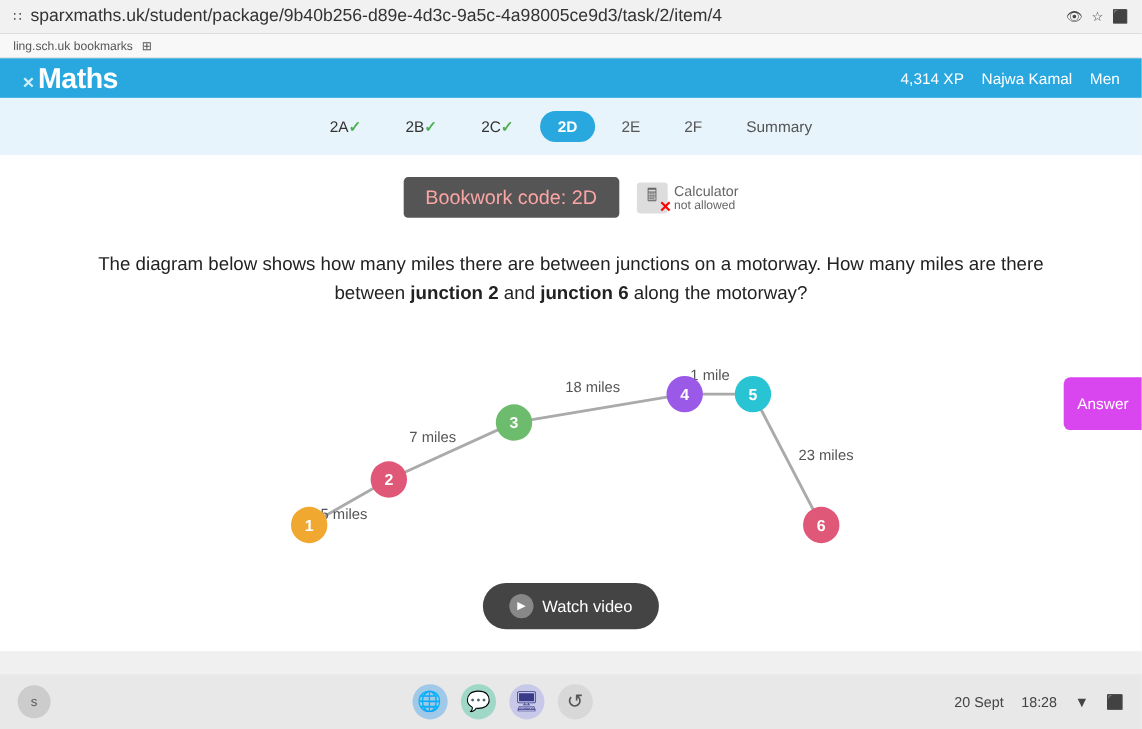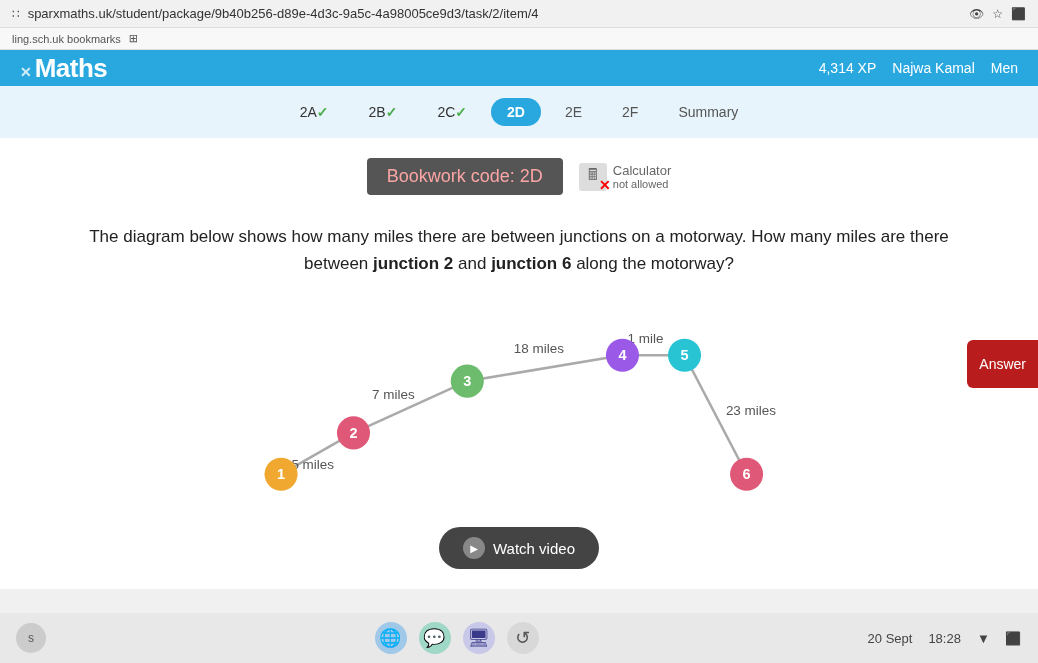--- a/index.html
+++ b/index.html
@@ -9,21 +9,21 @@
     .browser-bar {
       background: #f1f1f1;
       padding: 6px 12px;
       font-size: 12px;
       color: #444;
       border-bottom: 1px solid #ddd;
       display: flex;
       align-items: center;
       gap: 8px;
     }
-    .browser-bar .url { color: #333; font-size: 13px; }
+    .browser-bar .url { color: #333; font-size: 16px; }
     .bookmarks-bar {
       background: #f8f8f8;
       padding: 4px 12px;
       font-size: 11px;
       color: #555;
       border-bottom: 1px solid #ddd;
       display: flex;
       align-items: center;
       gap: 8px;
     }
@@ -191,21 +191,21 @@
       justify-content: center;
       font-size: 10px;
     }
 
     
     .answer-btn {
       position: absolute;
       right: 0;
       top: 50%;
       transform: translateY(-50%);
-      background: #b91c1c;
+      background: #d946ef;
       color: white;
       padding: 16px 12px;
       border-radius: 6px 0 0 6px;
       font-size: 14px;
       writing-mode: horizontal-tb;
       cursor: pointer;
     }
 
     
     .bottom-bar {

